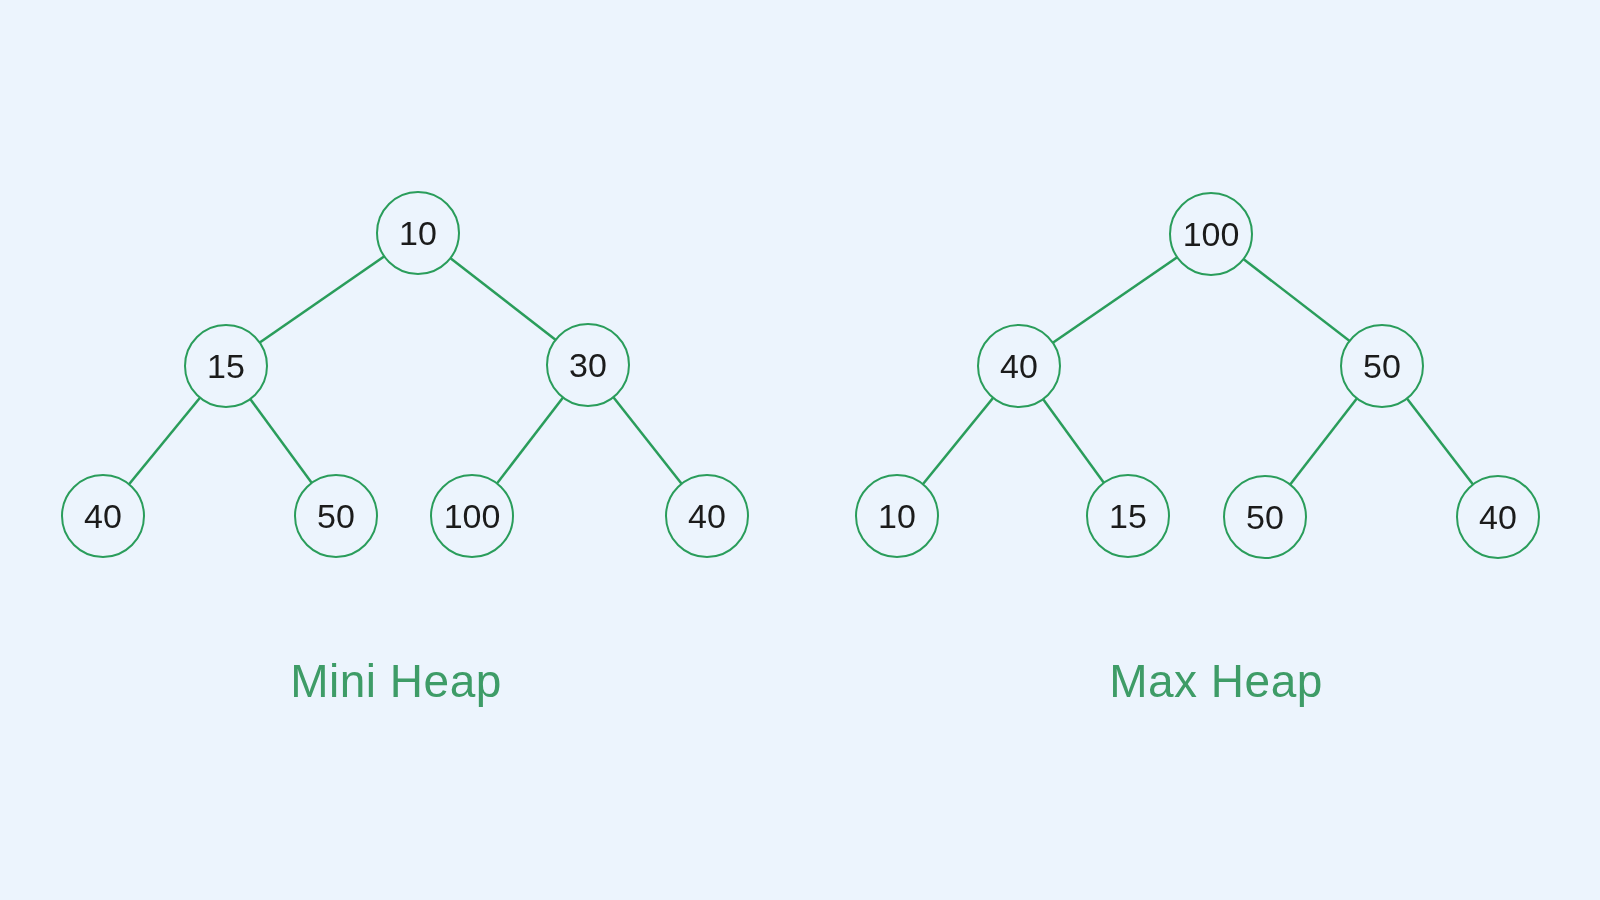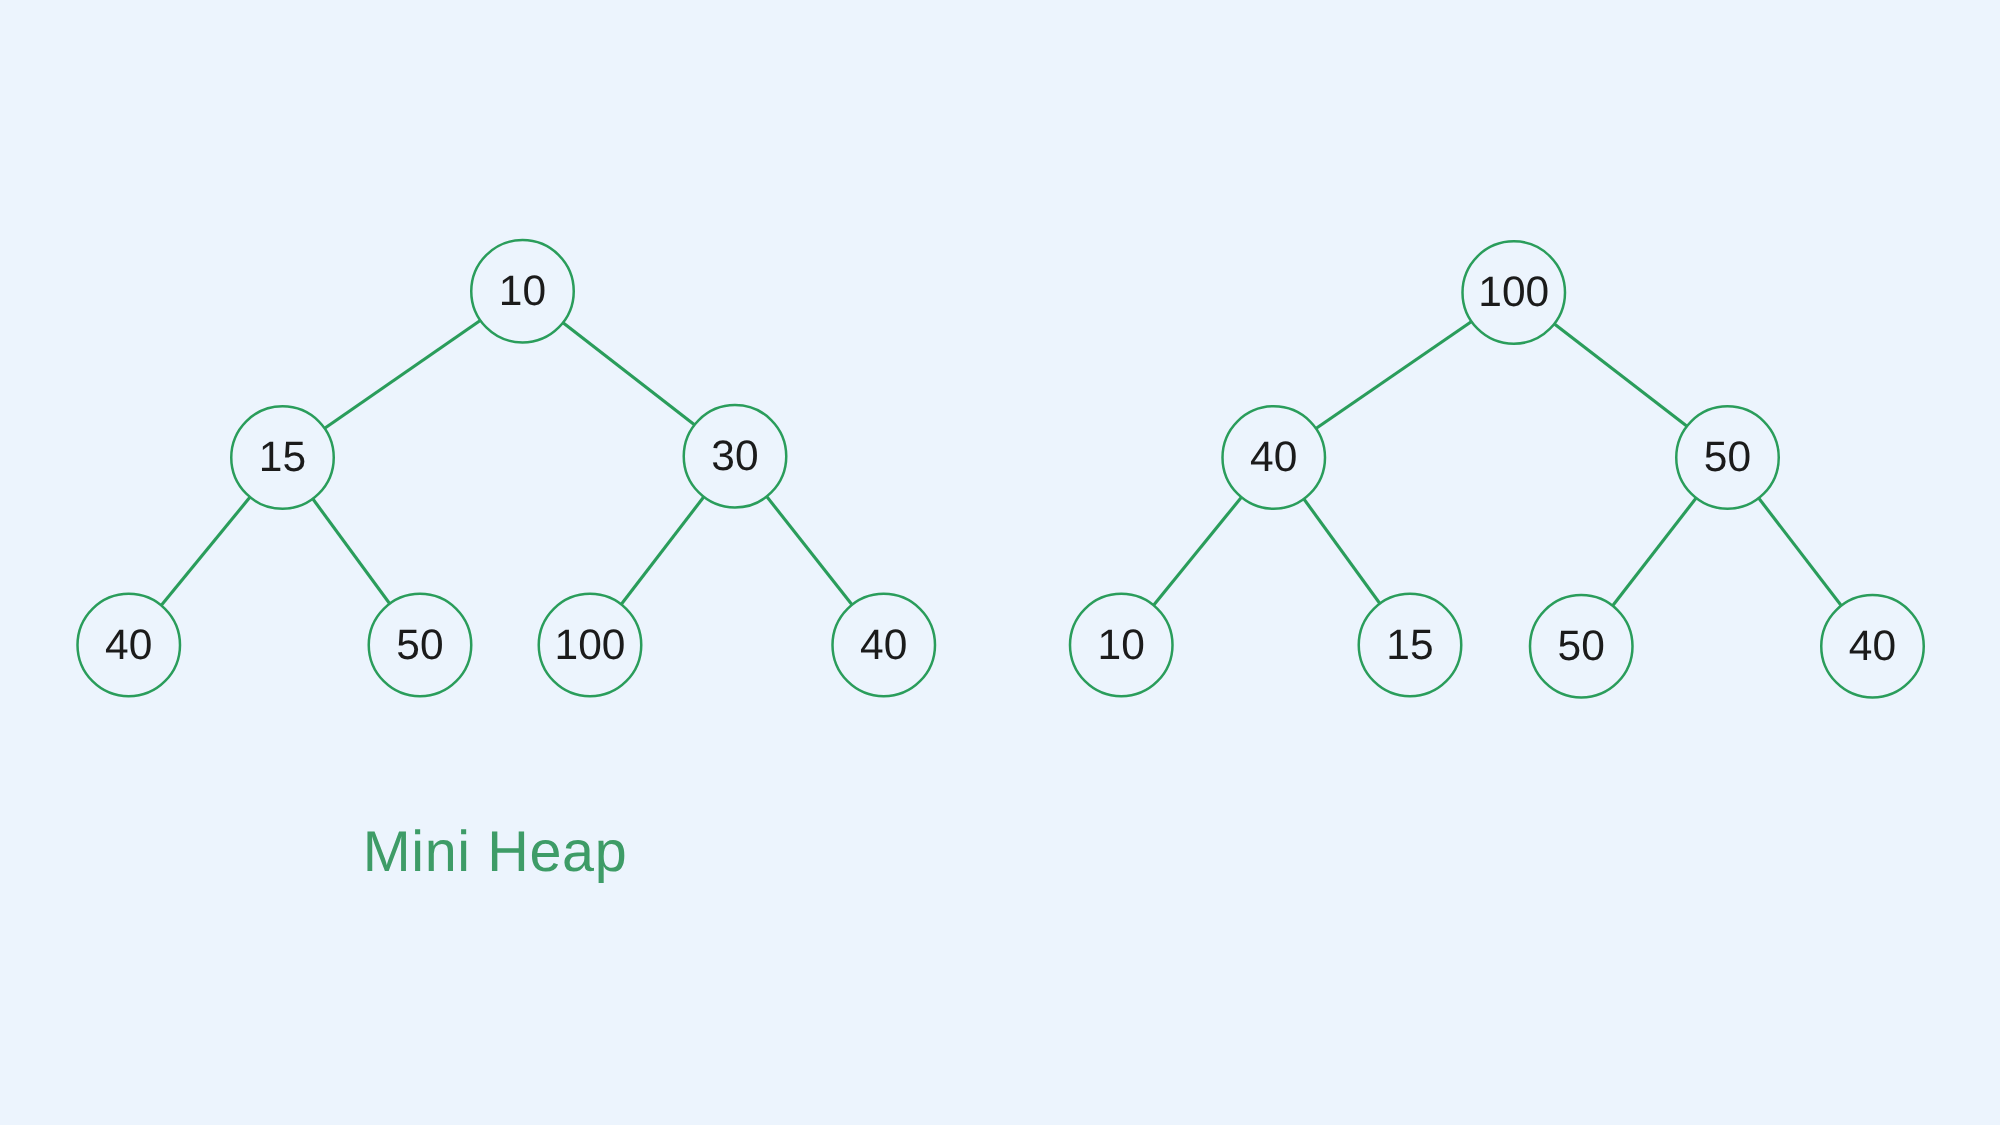--- a/index.html
+++ b/index.html
@@ -105,13 +105,14 @@
       <g>
         <circle cx="1265" cy="517" r="41" fill="#ecf4fd" stroke="#2a9d5b" stroke-width="2"></circle>
         <text x="1265" y="517" text-anchor="middle" dominant-baseline="central" fill="#1b1b1b" class="node-value">50</text>
       </g>
       <g>
         <circle cx="1498" cy="517" r="41" fill="#ecf4fd" stroke="#2a9d5b" stroke-width="2"></circle>
         <text x="1498" y="517" text-anchor="middle" dominant-baseline="central" fill="#1b1b1b" class="node-value">40</text>
       </g>
     </svg>
   <div class="tree-title" style="left: 396px; top: 681px; color: rgb(62, 156, 103);">Mini Heap</div>
+  <div class="tree-title" style="left: 1216px; top: 681px; color: rgb(62, 156, 103);">Max Heap</div>
 </div>
 
 </body></html>

